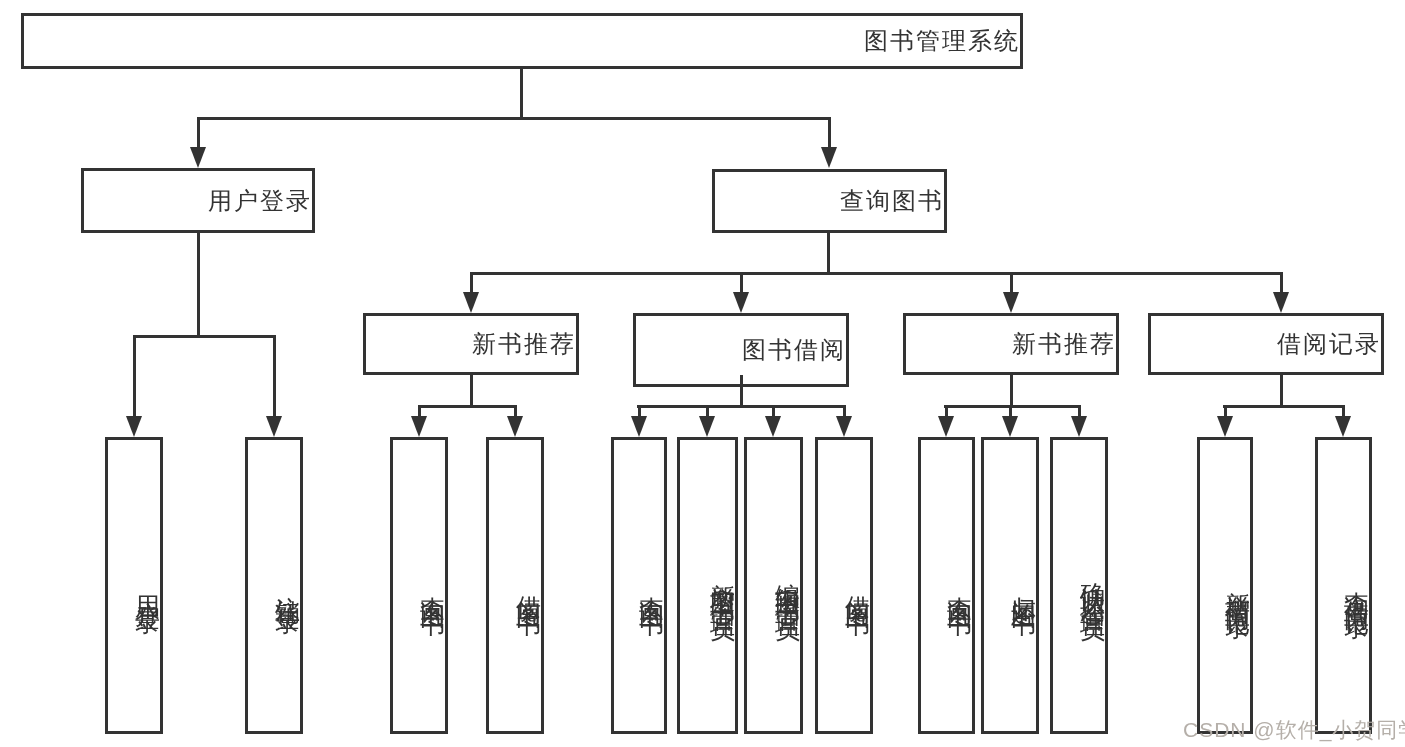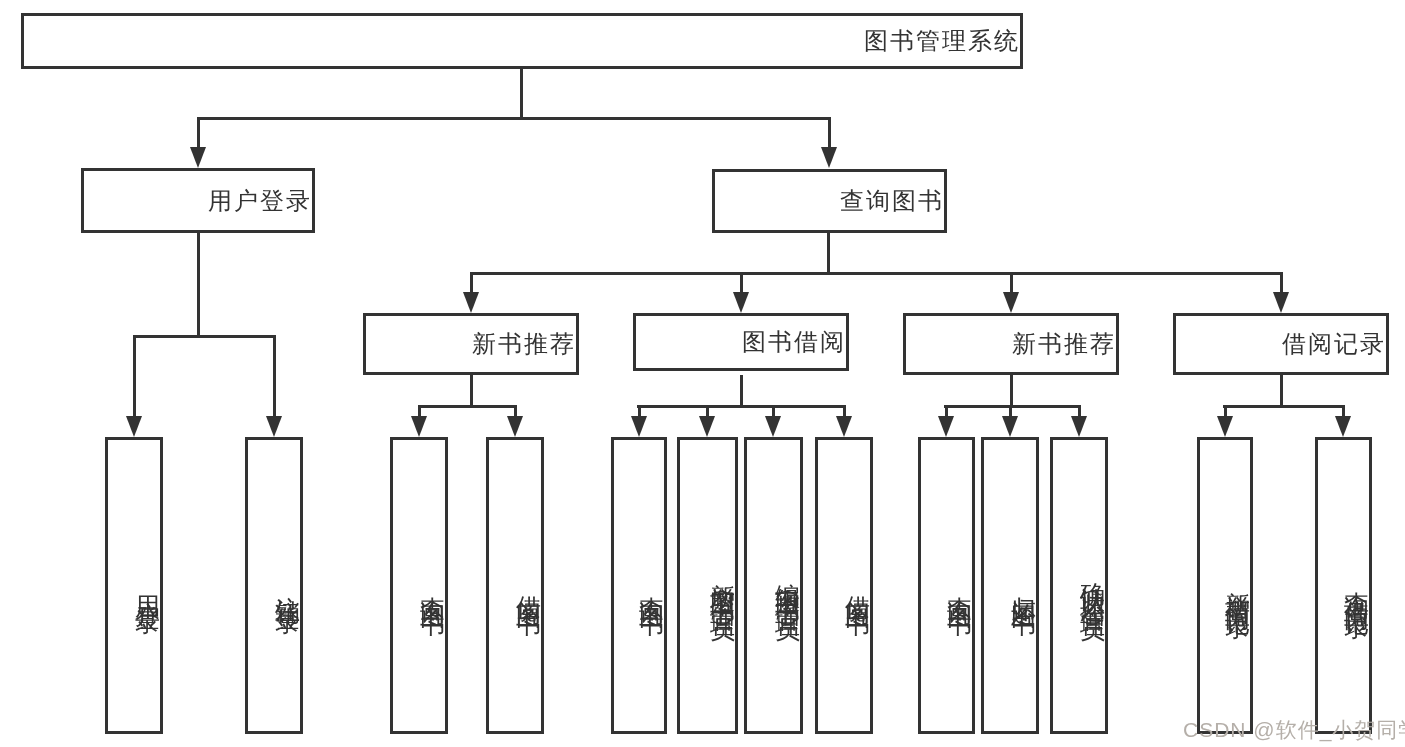--- a/index.html
+++ b/index.html
@@ -64,27 +64,27 @@
   <div class="vline" style="left:827px;top:233px;height:42px"></div>
   <div class="hline" style="left:470px;top:272px;width:813px"></div>
   <div class="arrow" style="left:463px;top:275px;height:38px"></div>
   <div class="arrow" style="left:733px;top:275px;height:38px"></div>
   <div class="arrow" style="left:1003px;top:275px;height:38px"></div>
   <div class="arrow" style="left:1273px;top:275px;height:38px"></div>
 
   <div class="box h" style="left:363px;top:313px;width:216px;height:62px">
     <span>新书推荐</span>
   </div>
-  <div class="box h" style="left:633px;top:313px;width:216px;height:58px">
+  <div class="box h" style="left:633px;top:313px;width:216px;height:74px">
     <span>图书借阅</span>
   </div>
   <div class="box h" style="left:903px;top:313px;width:216px;height:62px">
     <span>新书推荐</span>
   </div>
-  <div class="box h" style="left:1173px;top:313px;width:216px;height:62px">
+  <div class="box h" style="left:1148px;top:313px;width:236px;height:62px">
     <span>借阅记录</span>
   </div>
 
   <div class="vline" style="left:470px;top:375px;height:33px"></div>
   <div class="hline" style="left:418px;top:405px;width:99px"></div>
   <div class="arrow" style="left:411px;top:408px;height:29px"></div>
   <div class="arrow" style="left:507px;top:408px;height:29px"></div>
 
   <div class="vline" style="left:740px;top:375px;height:33px"></div>
   <div class="hline" style="left:637px;top:405px;width:209px"></div>

